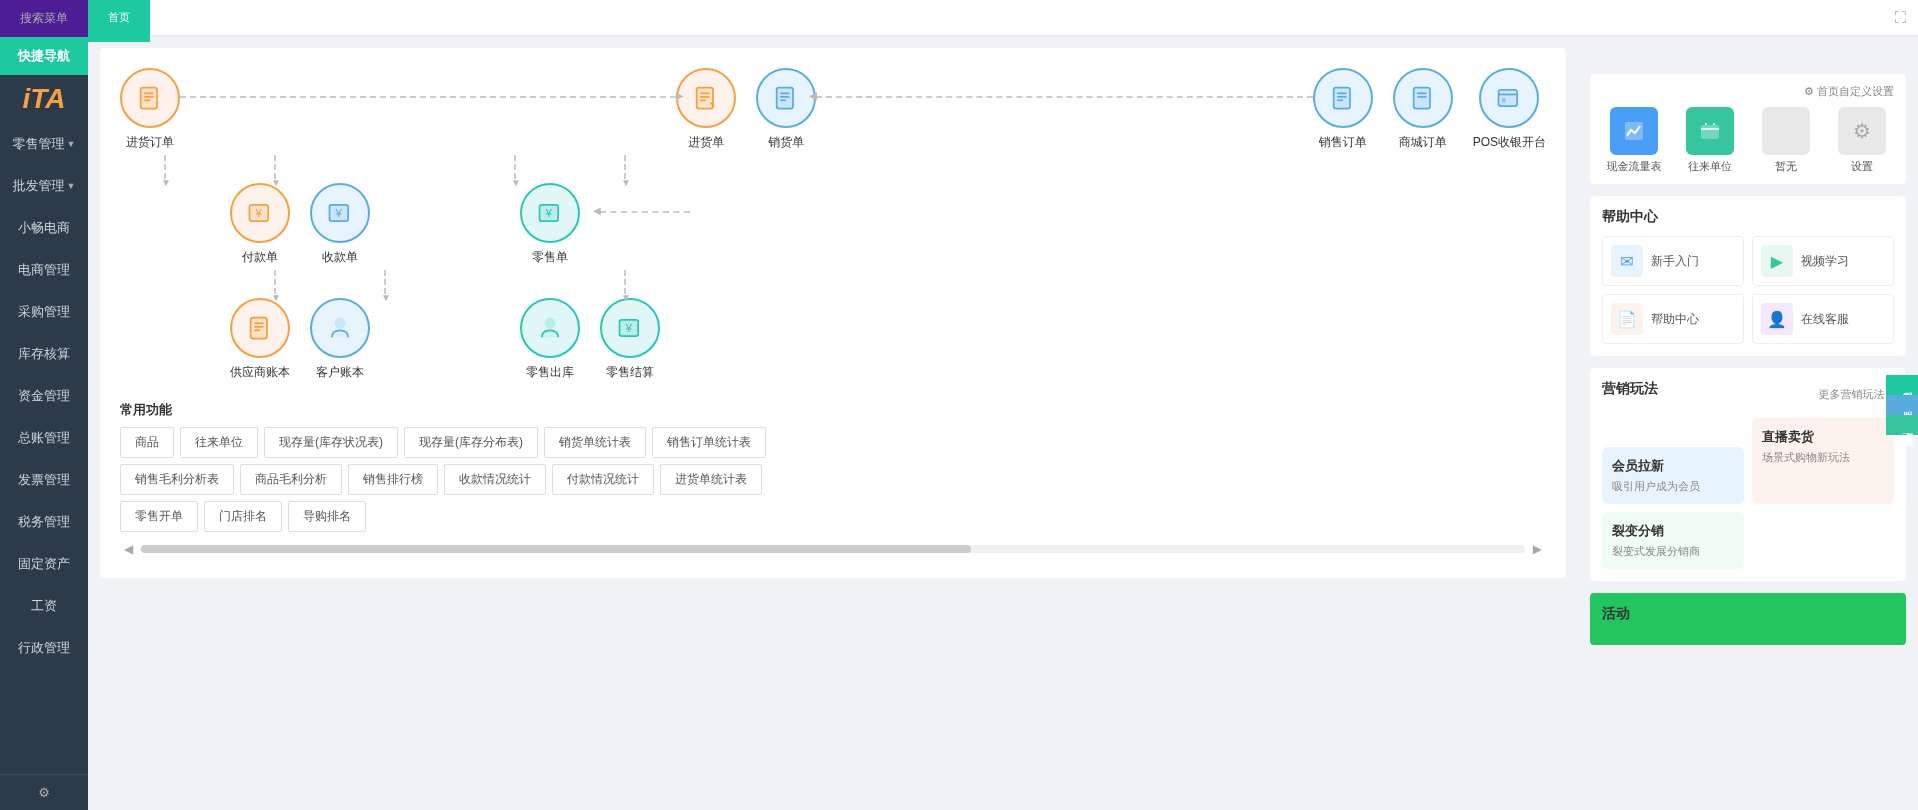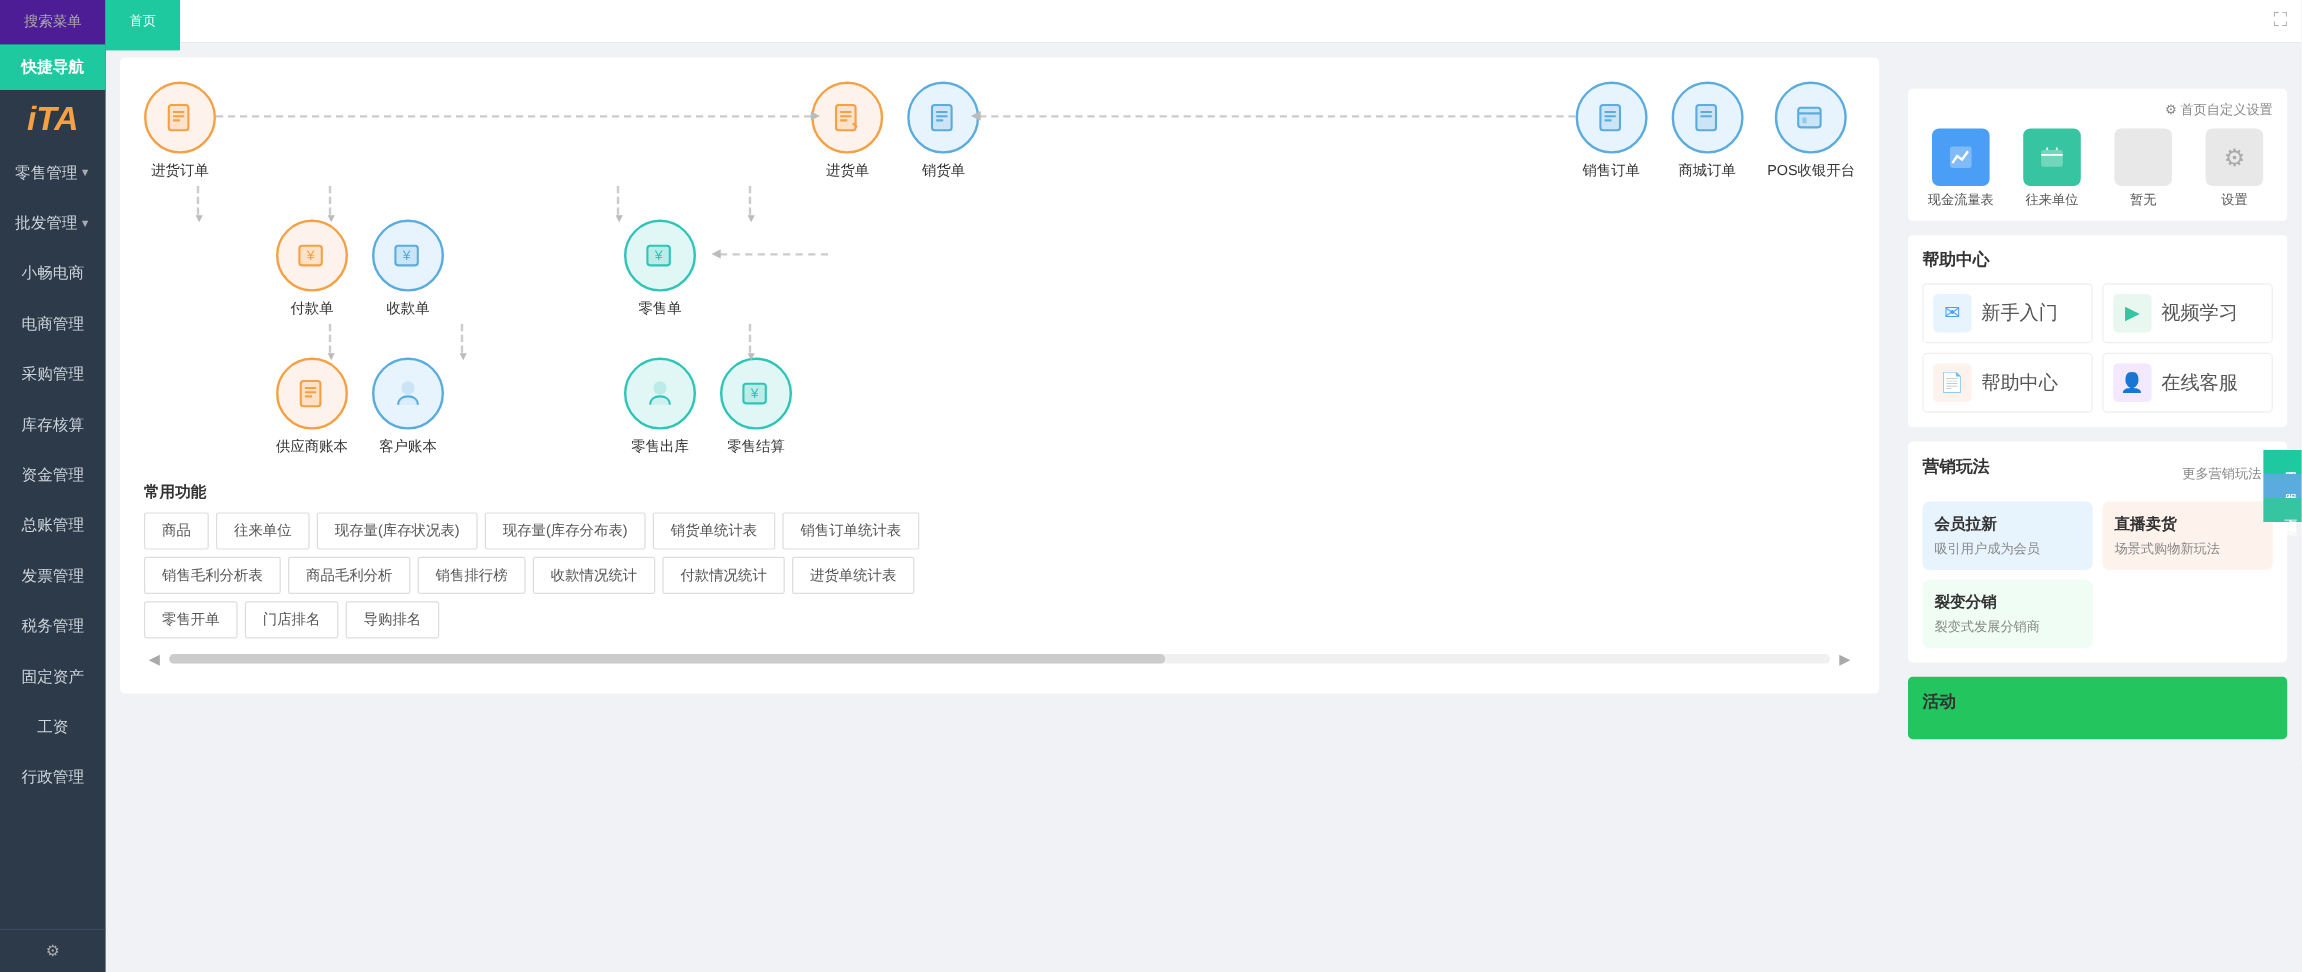--- a/index.html
+++ b/index.html
@@ -288,21 +288,21 @@
       align-items: center;
       justify-content: center;
       font-size: 16px;
       flex-shrink: 0;
     }
     .help-icon.blue { background: #e8f4fd; color: #4a9ef5; }
     .help-icon.green { background: #e8f8f0; color: #36c5a0; }
     .help-icon.orange { background: #fef3ec; color: #f5a042; }
     .help-icon.purple { background: #f3e8fd; color: #9b59b6; }
     .help-item-label {
-      font-size: 16px;
+      font-size: 12px;
       color: #555;
     }
 
     
     .marketing-card {
       background: white;
       border-radius: 4px;
       padding: 12px;
     }
     .marketing-header {
@@ -330,21 +330,21 @@
     .marketing-item-title {
       font-size: 13px;
       font-weight: bold;
       color: #333;
       margin-bottom: 4px;
     }
     .marketing-item-desc {
       font-size: 11px;
       color: #888;
     }
-    .marketing-item:nth-child(1) { background: #e8f4fd; }
+    .marketing-item:nth-child(1) { background: #e8f4fd; margin-top: 29px; }
     .marketing-item:nth-child(2) { background: #fef3ec; }
     .marketing-item:nth-child(3) { background: #f0fdf4; }
     .marketing-item:nth-child(4) { background: #fdf0f8; }
 
     
     .activity-card {
       background: #22c55e;
       border-radius: 4px;
       padding: 12px;
     }

